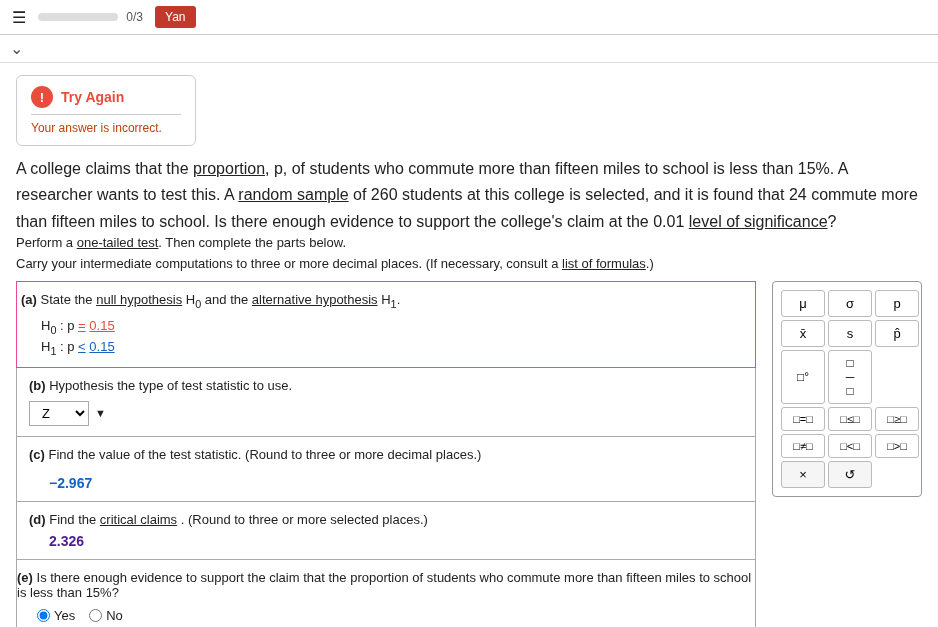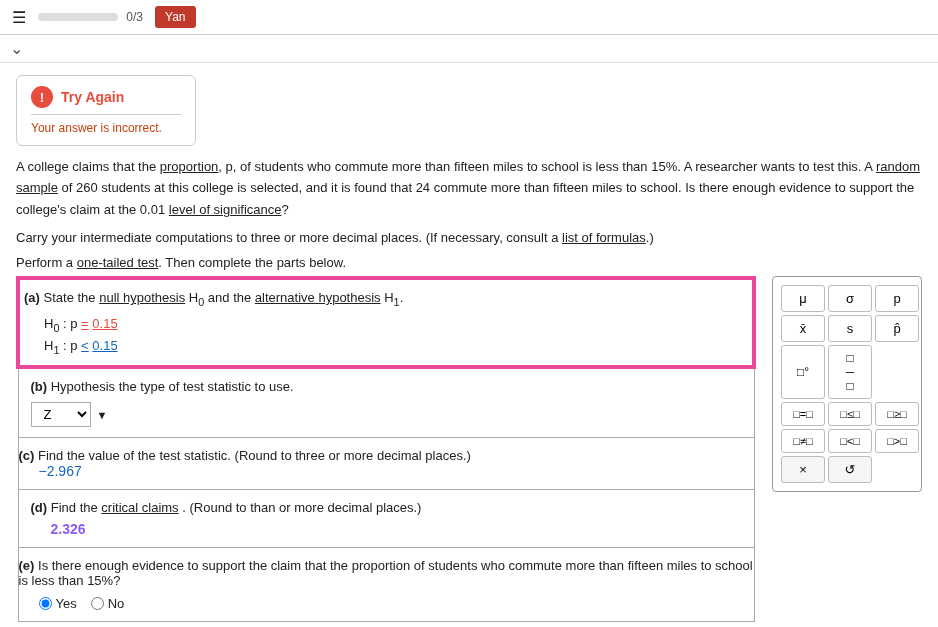--- a/index.html
+++ b/index.html
@@ -30,40 +30,40 @@
       <div style="width:22px;height:22px;border-radius:50%;background:#e74c3c;display:flex;align-items:center;justify-content:center;color:white;font-size:13px;font-weight:bold;">
         <span>!</span>
       </div>
       <span style="font-weight:bold;color:#e74c3c;font-size:14px;">Try Again</span>
     </div>
     <div style="font-size:12px;color:#c2410c;border-top:1px solid #ccc;padding-top:6px;">
       <span>Your answer is incorrect.</span>
     </div>
   </div>
 
-  <p style="font-size:13px;line-height:1.65;margin-bottom:10px;">
+  <p style="font-size:16px;line-height:1.65;">
     A college claims that the <span style="text-decoration:underline;cursor:pointer;">proportion</span><span>, p, of students who commute more than fifteen miles to school is less than 15%. A researcher wants to test this. A </span><span style="text-decoration:underline;cursor:pointer;">random sample</span><span> of 260 students at this college is selected, and it is found that 24 commute more than fifteen miles to school. Is there enough evidence to support the college's claim at the 0.01 </span><span style="text-decoration:underline;cursor:pointer;">level of significance</span><span>?</span>
+  </p>
+
+  <p style="font-size:13px;margin-bottom:6px;">
+    Perform a <span style="text-decoration:underline;cursor:pointer;">one-tailed test</span><span>. Then complete the parts below.</span>
   </p>
 
   <p style="font-size:13px;margin-bottom:10px;">
     Carry your intermediate computations to three or more decimal places. (If necessary, consult a <span style="text-decoration:underline;cursor:pointer;">list of formulas</span>.)
-  </p>
-
-  <p style="font-size:13px;margin-bottom:6px;">
-    Perform a <span style="text-decoration:underline;cursor:pointer;">one-tailed test</span><span>. Then complete the parts below.</span>
   </p>
 
   <div style="display:flex;gap:16px;align-items:flex-start;">
 
     <div style="flex:1;">
       <table style="width:100%;border-collapse:collapse;">
         <tbody>
 
           <tr>
-            <td style="border:4px solid #ec4899;padding:10px 4px;vertical-align:top;">
+            <td style="border:1px solid #ec4899;padding:10px 4px;vertical-align:top;">
               <span style="font-weight:bold;">(a)</span>
               <span> State the </span>
               <span style="text-decoration:underline;cursor:pointer;">null hypothesis</span>
               <span> H<sub>0</sub> and the </span>
               <span style="text-decoration:underline;cursor:pointer;">alternative hypothesis</span>
               <span> H<sub>1</sub>.</span>
               <div style="margin:8px 0 2px 20px;font-size:13px;">
                 H<sub>0</sub> : p <span style="text-decoration:underline;color:#e74c3c;">=</span> <span style="color:#e74c3c;text-decoration:underline;">0.15</span>
               </div>
               <div style="margin:4px 0 0 20px;font-size:13px;">
@@ -81,34 +81,34 @@
               <div style="margin-top:8px;display:flex;align-items:center;gap:6px;">
                 <select style="border:1px solid #aaa;padding:3px 8px;font-size:13px;background:white;min-width:60px;">
                   <option>Z</option>
                 </select>
                 <span style="font-size:11px;">▼</span>
               </div>
             </td>
           </tr>
 
           <tr>
-            <td style="border:1px solid #aaa;padding:10px 0;vertical-align:top;">
+            <td style="border:1px solid #aaa;padding:10px 12px;vertical-align:top;">
               <span style="font-weight:bold;">(c)</span>
               <span>Find the value of the test statistic. (Round to three or more decimal places.)</span>
-              <div style="margin-top:0;margin-left:20px;font-weight:normal;font-size:14px;color:#1565c0;">−2.967</div>
+              <div style="margin-top:13px;margin-left:20px;font-weight:bold;font-size:14px;color:#1565c0;">−2.967</div>
             </td>
           </tr>
 
           <tr>
             <td style="border:1px solid #aaa;padding:10px 12px;vertical-align:top;">
               <span style="font-weight:bold;">(d)</span>
               <span> Find the </span>
               <span style="text-decoration:underline;cursor:pointer;">critical claims</span>
-              <span>. (Round to than or more decimal places.)</span>
-              <div style="margin-top:6px;margin-left:20px;font-weight:bold;font-size:14px;color:#8b5cf6;">2.326</div>
+              <span>. (Round to three or more selected places.)</span>
+              <div style="margin-top:6px;margin-left:20px;font-weight:bold;font-size:14px;color:#4c1d95;">2.326</div>
             </td>
           </tr>
 
           <tr>
             <td style="border:1px solid #aaa;padding:10px 0;vertical-align:top;">
               <span style="font-weight:bold;">(e)</span>
               <span>Is there enough evidence to support the claim that the proportion of students who commute more than fifteen miles to school is less than 15%?</span>
               <div style="margin-top:8px;margin-left:20px;display:flex;align-items:center;gap:14px;">
                 <label style="display:flex;align-items:center;gap:4px;cursor:pointer;">
                   <input type="radio" name="evidence" value="yes" checked="" style="">

